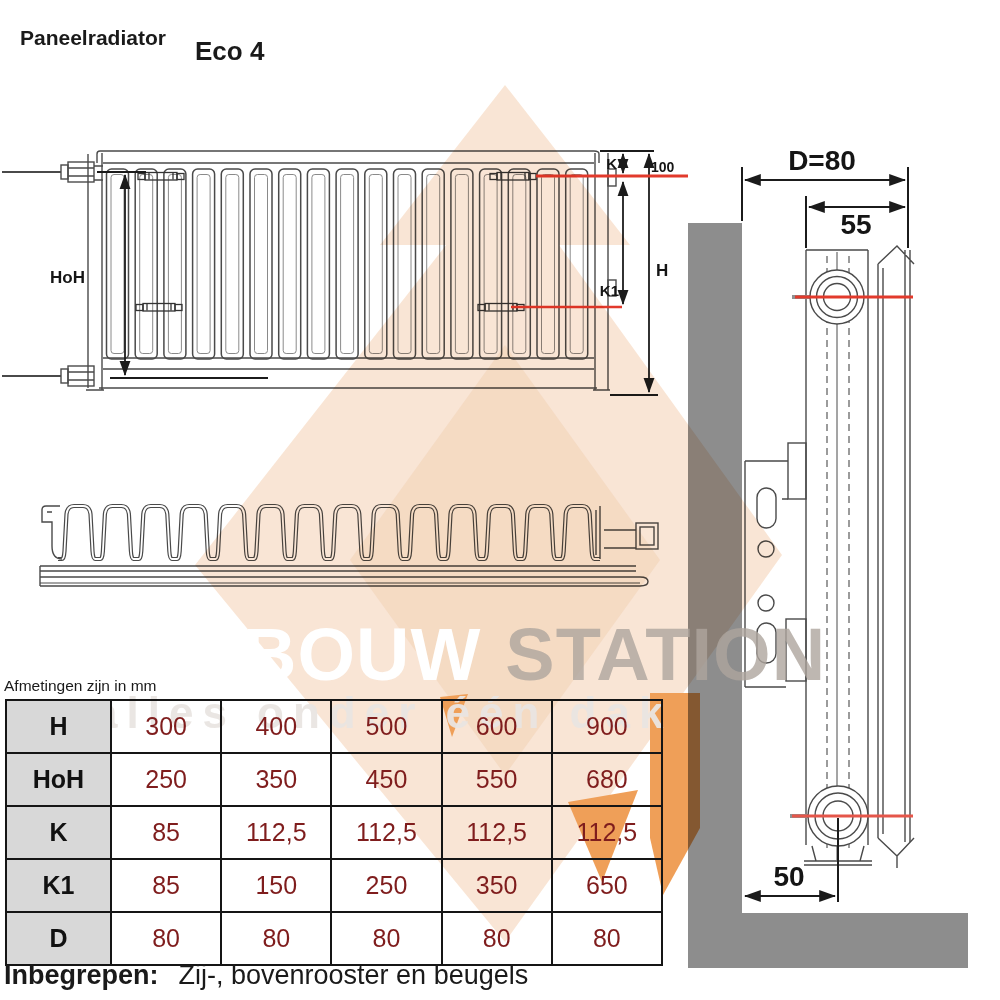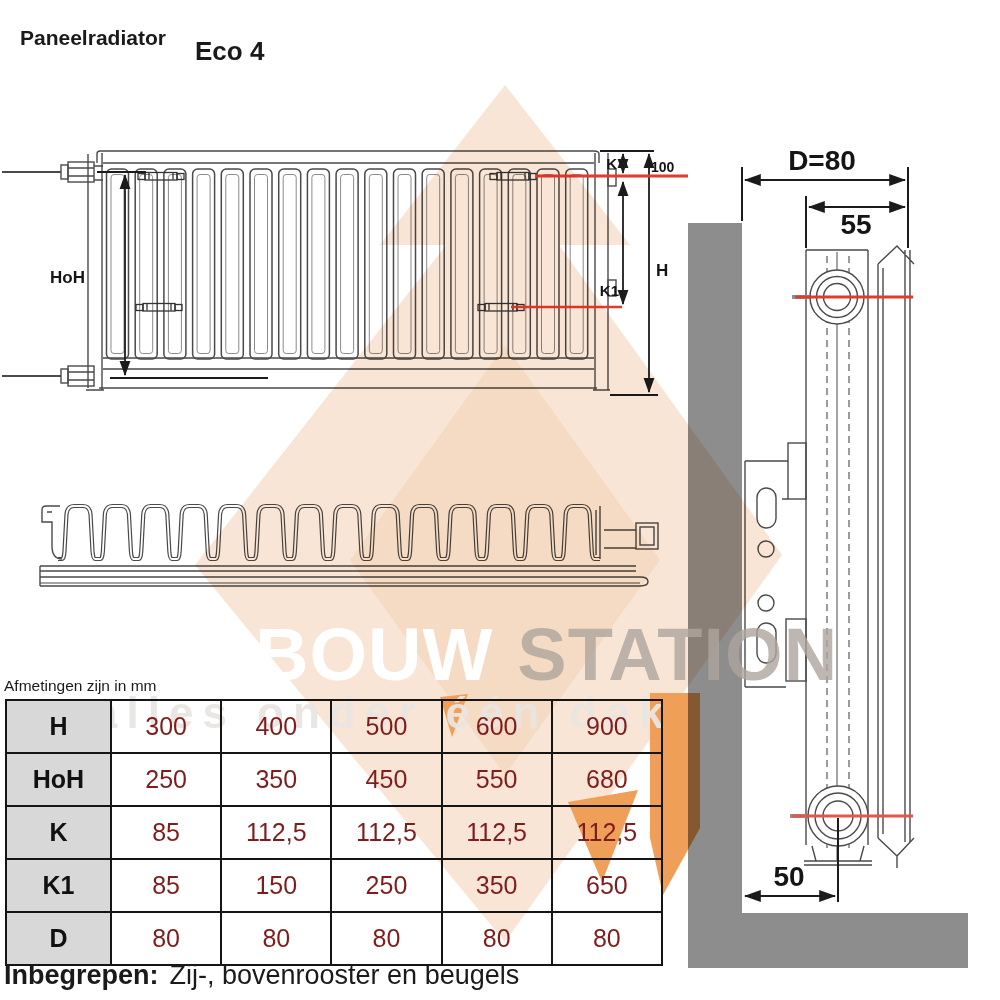--- a/index.html
+++ b/index.html
@@ -10,33 +10,33 @@
   #cat{left:20px;top:26px;font-size:21px;font-weight:bold;z-index:4;}
   #model{left:55px;top:46px;font-size:47px;font-weight:bold;z-index:4;}
   #series{left:195px;top:36px;font-size:26px;font-weight:bold;z-index:4;}
   
   #drawings{left:0;top:0;z-index:1;}
   #drawings text{font-family:"Liberation Sans",sans-serif;font-weight:bold;fill:#151515;}
   .dim-sm{font-size:15px;} .dim-xs{font-size:14px;} .dim-md{font-size:17px;} .dim-lg{font-size:28px;}
   
   #wm-shapes{left:0;top:0;z-index:2;mix-blend-mode:multiply;opacity:.95;}
   #wm-brand{left:243px;top:612px;font-size:74px;font-weight:bold;letter-spacing:1px;z-index:3;white-space:nowrap;}
-  #wm-brand .b1{color:#ffffff;margin-left:12px;}
+  #wm-brand .b1{color:#ffffff;}
   #wm-brand .b2{color:rgba(174,165,158,.8);margin-left:24px;}
   #wm-tagline{left:93px;top:688px;font-size:44px;font-weight:bold;letter-spacing:9px;
               color:rgba(233,229,225,.95);z-index:3;white-space:nowrap;}
   
   #note{left:4px;top:677px;font-size:15.5px;z-index:4;text-align:right;}
   #dim-table{position:absolute;left:5px;top:699px;width:658px;border-collapse:collapse;
              table-layout:fixed;z-index:4;}
   #dim-table td,#dim-table th{border:2.4px solid #151515;text-align:center;vertical-align:middle;
              font-size:25px;color:#7f1d1d;height:51px;padding:0;background:transparent;}
   #dim-table th{background:#d8d8d8;font-weight:bold;font-size:25px;color:#111;}
   #footer{left:4px;top:960px;font-size:27px;z-index:4;}
-  #footer .fb{font-weight:bold;} #footer .fr{margin-left:11px;}
+  #footer .fb{font-weight:bold;} #footer .fr{margin-left:20px;}
 </style>
 </head>
 <body>
 
 <div id="page">
 
   <svg id="drawings" class="abs" width="1000" height="1000" viewBox="0 0 1000 1000">
     <defs>
       <marker id="ah" viewBox="0 0 10 10" refX="9.3" refY="5" markerWidth="8.5" markerHeight="8.5" orient="auto-start-reverse">
           <path d="M0,1.4 L10,5 L0,8.6 z" fill="#1b1b1b"></path>

